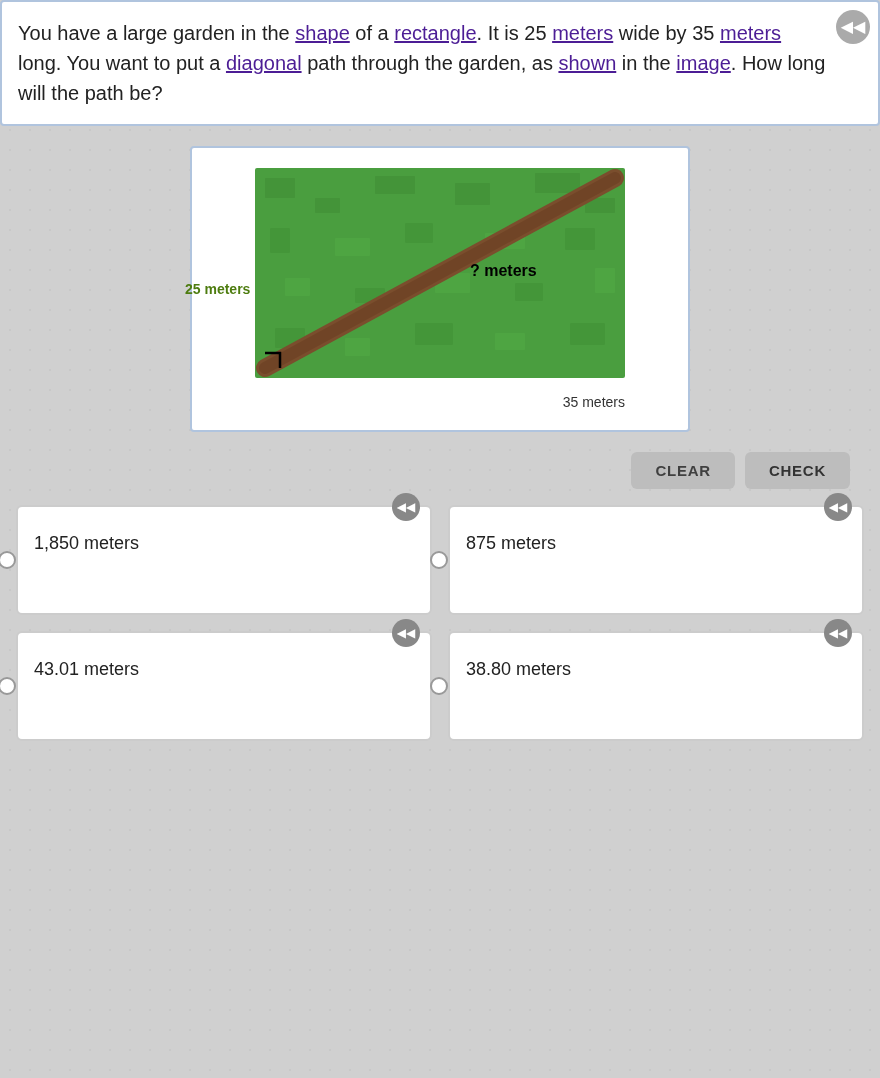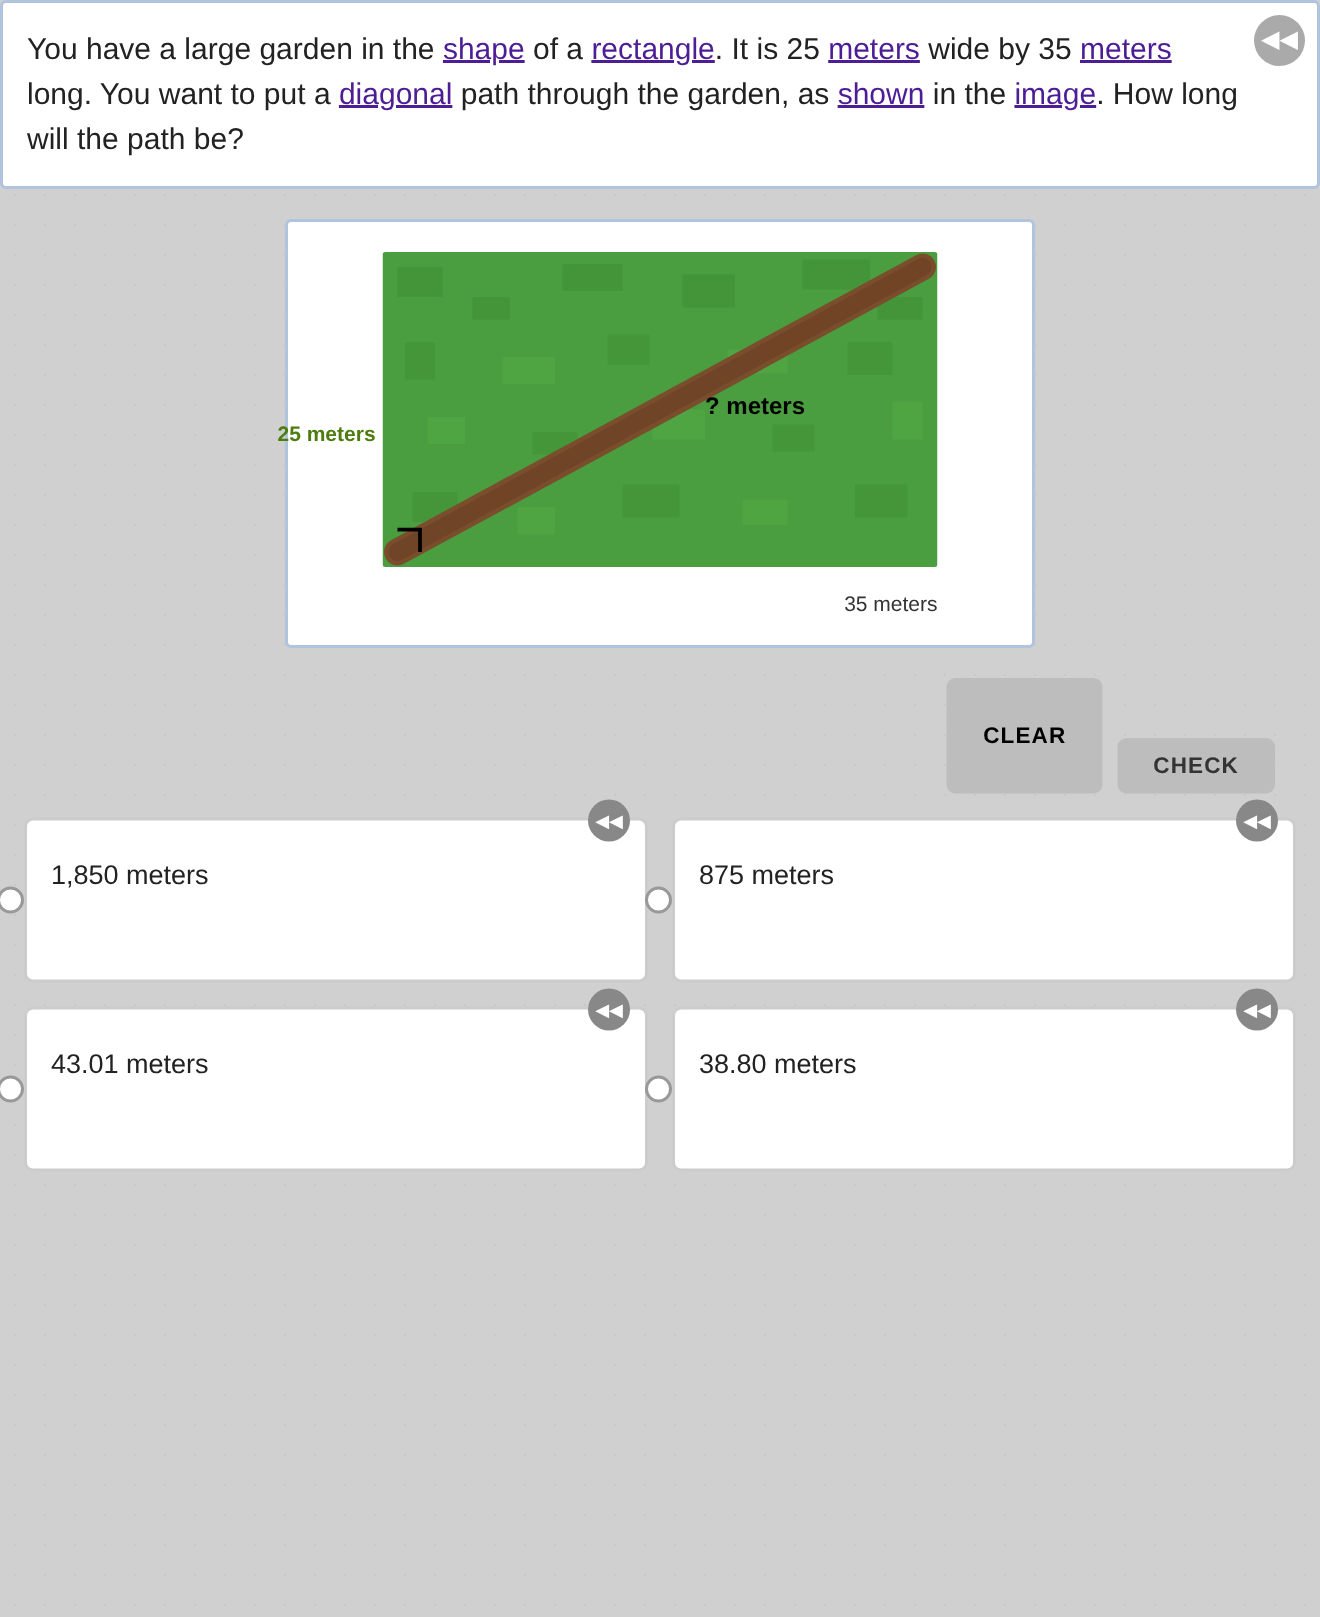--- a/index.html
+++ b/index.html
@@ -116,26 +116,25 @@
       padding: 10px 24px;
       border: none;
       border-radius: 6px;
       font-size: 15px;
       font-weight: bold;
       cursor: pointer;
       letter-spacing: 0.05em;
     }
     .btn-clear {
       background: #bdbdbd;
-      color: #000000;
+      color: #404040;
     }
     .btn-check {
       background: #bdbdbd;
       color: #333;
-      margin-top: 40px;
     }
 
     
     .choices-grid {
       display: grid;
       grid-template-columns: 1fr 1fr;
       gap: 16px;
       padding: 0 16px 20px 16px;
       position: relative;
       z-index: 2;

